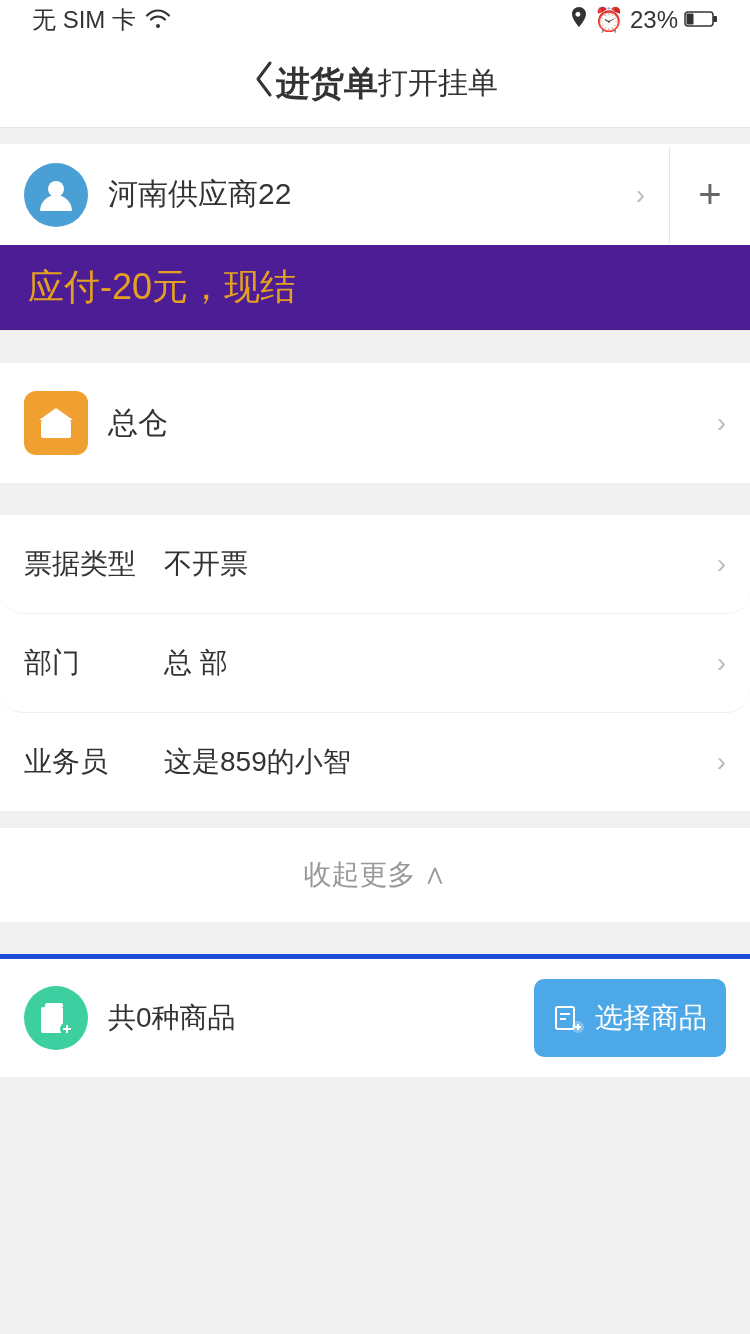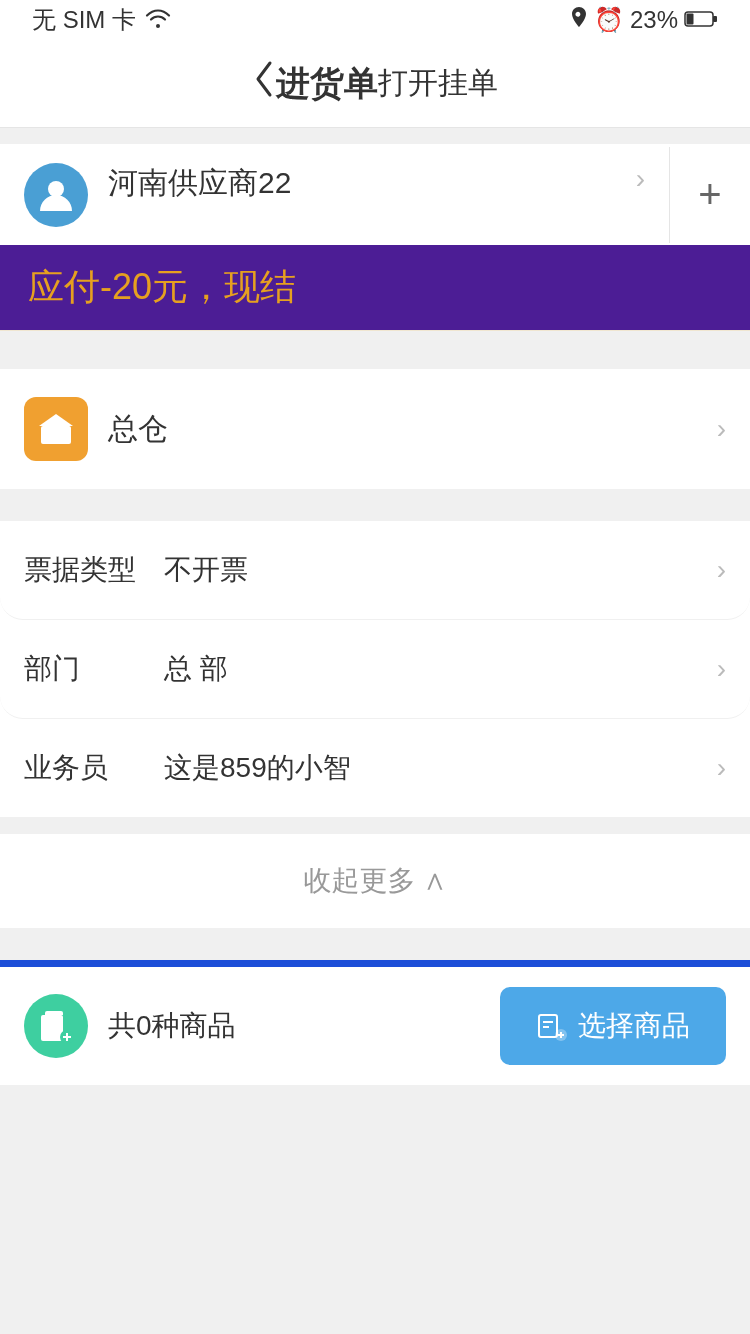--- a/index.html
+++ b/index.html
@@ -62,20 +62,21 @@
     
     .supplier-section {
       background: #fff;
       display: flex;
       align-items: center;
       padding: 0;
     }
     .supplier-row {
       flex: 1;
       display: flex;
+      align-items: center;
       padding: 16px 24px;
       border-right: 1px solid #e5e5e5;
     }
     .supplier-avatar {
       width: 64px;
       height: 64px;
       border-radius: 50%;
       background: #4a9fd4;
       display: flex;
       align-items: center;
@@ -109,21 +110,21 @@
       background: #4c1d95;
       padding: 18px 28px;
       font-size: 36px;
       color: #e6a020;
       border-bottom: 1px solid #f0e6d0;
     }
 
     
     .warehouse-section {
       background: #fff;
-      margin-top: 22px;
+      margin-top: 16px;
     }
     .row-item {
       display: flex;
       align-items: center;
       padding: 28px 24px;
       background: #fff;
       border-bottom: 1px solid #f0f0f0;
     }
     .row-item:last-child { border-bottom: none; }
     .warehouse-icon {
@@ -189,21 +190,21 @@
       color: #999;
     }
 
     
     .bottom-bar {
       background: #fff;
       display: flex;
       align-items: center;
       padding: 20px 24px;
       margin-top: 16px;
-      border-top: 7px solid #1d4ed8;
+      border-top: 5px solid #1d4ed8;
     }
     .product-icon {
       width: 64px;
       height: 64px;
       border-radius: 50%;
       background: #3ecfa0;
       display: flex;
       align-items: center;
       justify-content: center;
       margin-right: 20px;
@@ -213,21 +214,21 @@
     .product-count {
       font-size: 28px;
       color: #333;
       flex: 1;
     }
     .select-btn {
       background: #4da8e8;
       color: #fff;
       border: none;
       border-radius: 10px;
-      padding: 20px 36px;
+      padding: 20px 19px;
       font-size: 28px;
       display: flex;
       align-items: center;
       gap: 10px;
       cursor: pointer;
     }
     .select-btn svg { width: 32px; height: 32px; }
   </style>
 </head>
 <body>

